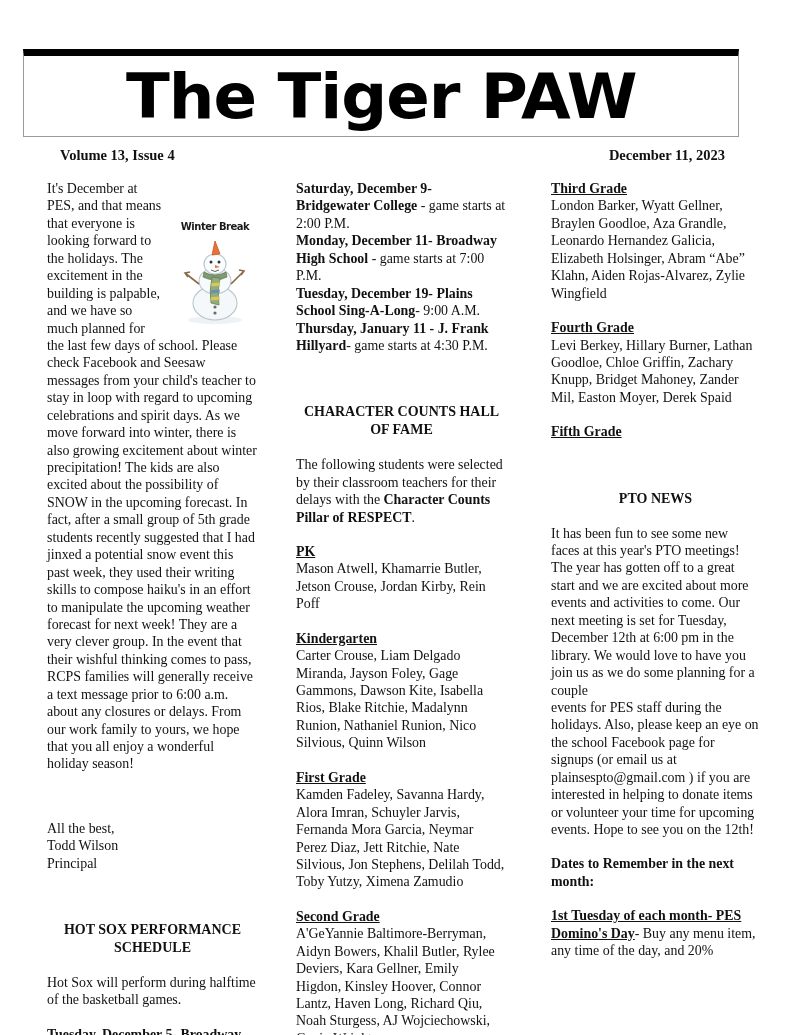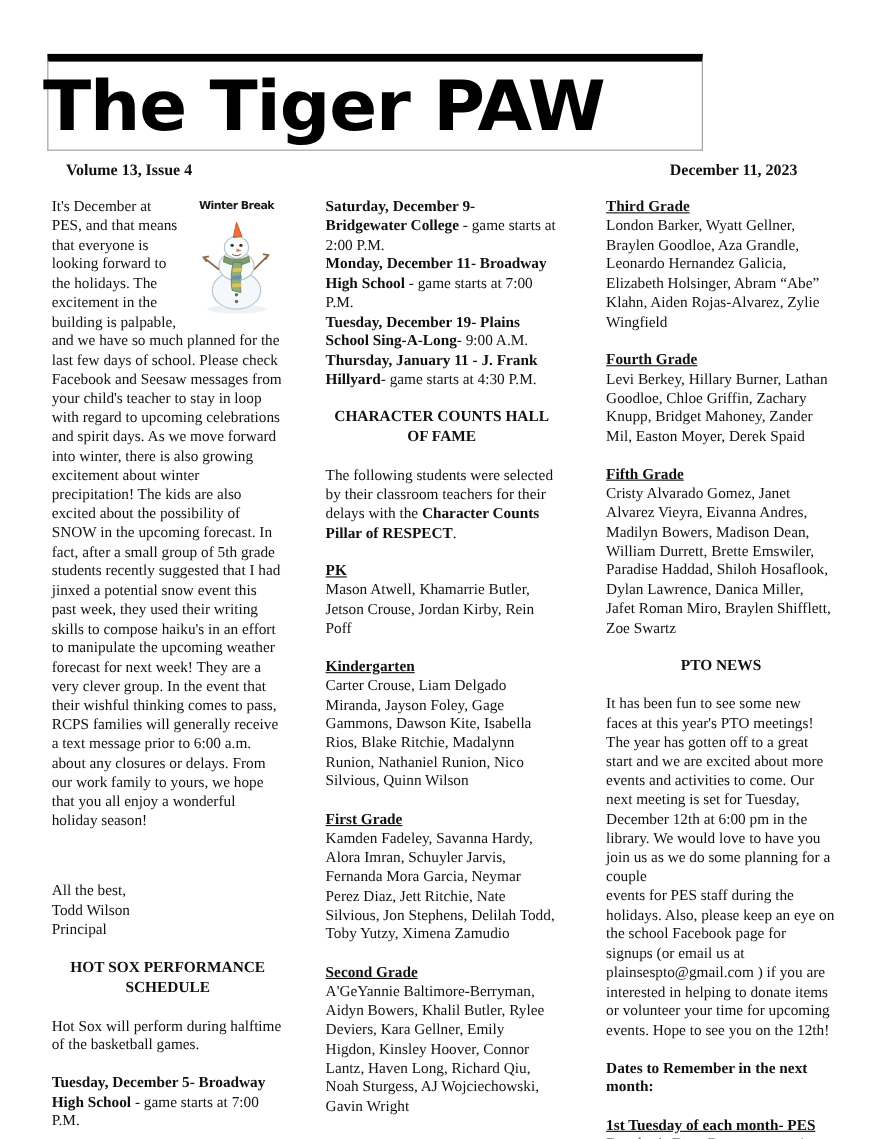--- a/index.html
+++ b/index.html
@@ -12,30 +12,31 @@
     height: 1035px;
     font-family: "Liberation Serif", "DejaVu Serif", serif;
     color: #111111;
     position: relative;
     overflow: hidden;
   }
 
   
   .masthead {
     position: absolute;
-    left: 43px;
+    left: 23px;
     top: 49px;
-    width: 596px;
+    width: 716px;
     height: 88px;
     box-sizing: border-box;
     border: 1px solid #9a9a9a;
     border-top: 7px solid #000000;
     background: #ffffff;
     display: flex;
     align-items: center;
+    justify-content: center;
   }
   .masthead-title {
     font-family: "DejaVu Sans", "Liberation Sans", sans-serif;
     font-weight: bold;
     font-size: 63px;
     line-height: 1;
     letter-spacing: -1px;
     color: #000000;
     transform: scaleX(1.02);
     white-space: nowrap;
@@ -69,20 +70,21 @@
   p { margin: 0; }
   .gap-md { height: 17px; }
   .gap-lg { height: 30px; }
 
   .b { font-weight: bold; }
   .heading-center {
     text-align: center;
     font-weight: bold;
     font-size: 14px;
     line-height: 1.28;
+    margin-top: 32px;
   }
   .grade-head {
     font-weight: bold;
     text-decoration: underline;
     display: inline-block;
   }
   .underline-b {
     font-weight: bold;
     text-decoration: underline;
   }
@@ -95,20 +97,21 @@
     shape-margin: 4px;
   }
   .snow-cap {
     text-align: center;
     font-family: "DejaVu Sans", "Liberation Sans", sans-serif;
     font-weight: bold;
     font-size: 10px;
     color: #1a1a1a;
     letter-spacing: -0.5px;
     margin-bottom: 3px;
+    margin-top: 39px;
   }
   .snow-svg { display: block; margin: 0 auto; }
   .clearfix::after { content: ""; display: block; clear: both; }
 </style>
 </head>
 <body>
 
 <div class="masthead">
   <div class="masthead-title">The Tiger PAW</div>
 </div>
@@ -230,21 +233,20 @@
   <p>London Barker, Wyatt Gellner, Braylen Goodloe, Aza Grandle, Leonardo Hernandez Galicia, Elizabeth Holsinger, Abram “Abe” Klahn, Aiden Rojas-Alvarez, Zylie Wingfield</p>
 
   <div class="gap-md"></div>
 
   <p><span class="grade-head">Fourth Grade</span></p>
   <p>Levi Berkey, Hillary Burner, Lathan Goodloe, Chloe Griffin, Zachary Knupp, Bridget Mahoney, Zander Mil,  Easton Moyer, Derek Spaid</p>
 
   <div class="gap-md"></div>
 
   <p><span class="grade-head">Fifth Grade</span></p>
-  <p>Cristy Alvarado Gomez, Janet Alvarez Vieyra, Eivanna Andres, Madilyn Bowers, Madison Dean, William Durrett, Brette Emswiler, Paradise Haddad, Shiloh Hosaflook, Dylan Lawrence,  Danica Miller, Jafet Roman Miro, Braylen Shifflett, Zoe Swartz</p>
 
   <div class="gap-md"></div>
 
   <p class="heading-center">PTO NEWS</p>
 
   <div class="gap-md"></div>
 
   <p>It has been fun to see some new faces at this year's PTO meetings!  The year has gotten off to a great start and we are excited about more events and activities to come.  Our next meeting is set for Tuesday, December 12th at 6:00 pm in the library.  We would love to have you join us as we do some planning for a couple</p>
   <p>events for PES staff during the holidays.  Also, please keep an eye on the school Facebook page for signups (or email us at plainsespto@gmail.com ) if you are interested in helping to donate items or volunteer your time for upcoming events.  Hope to see you on the 12th!</p>
 

